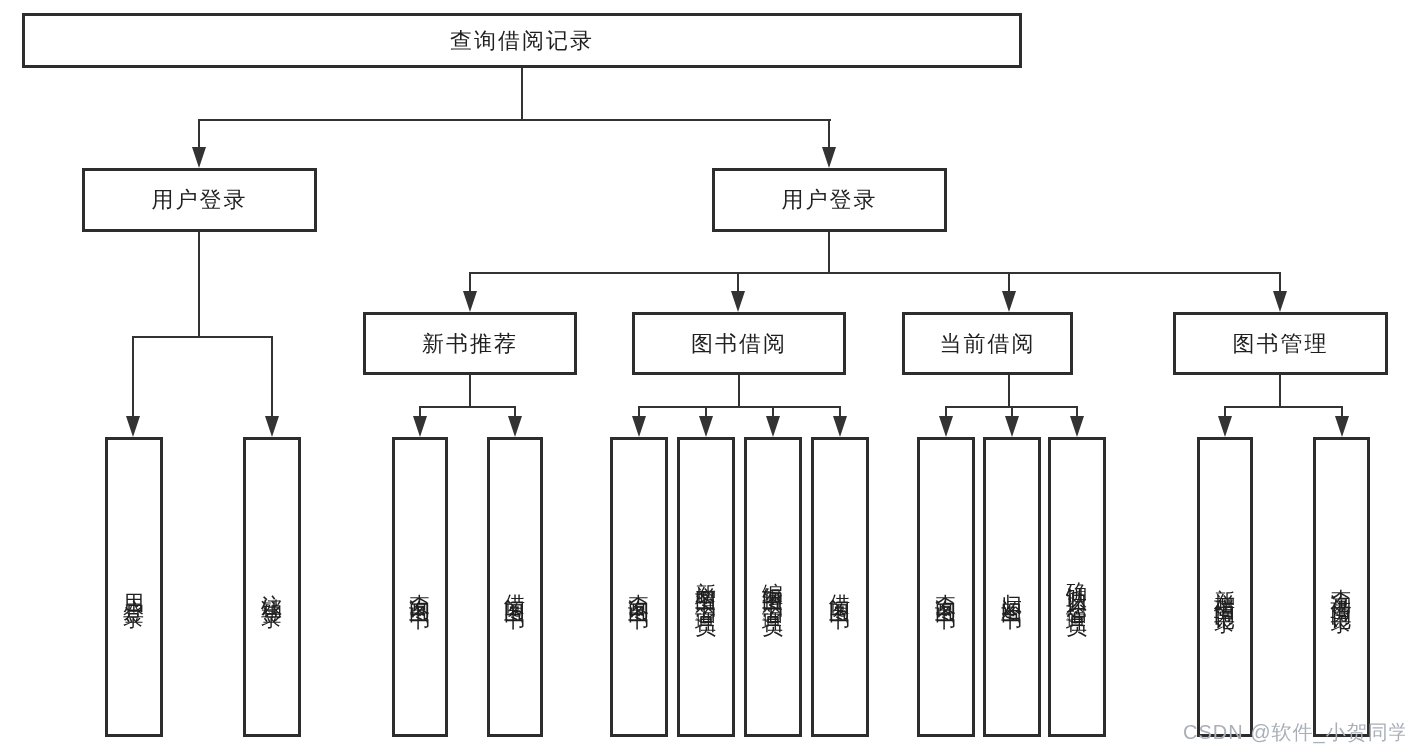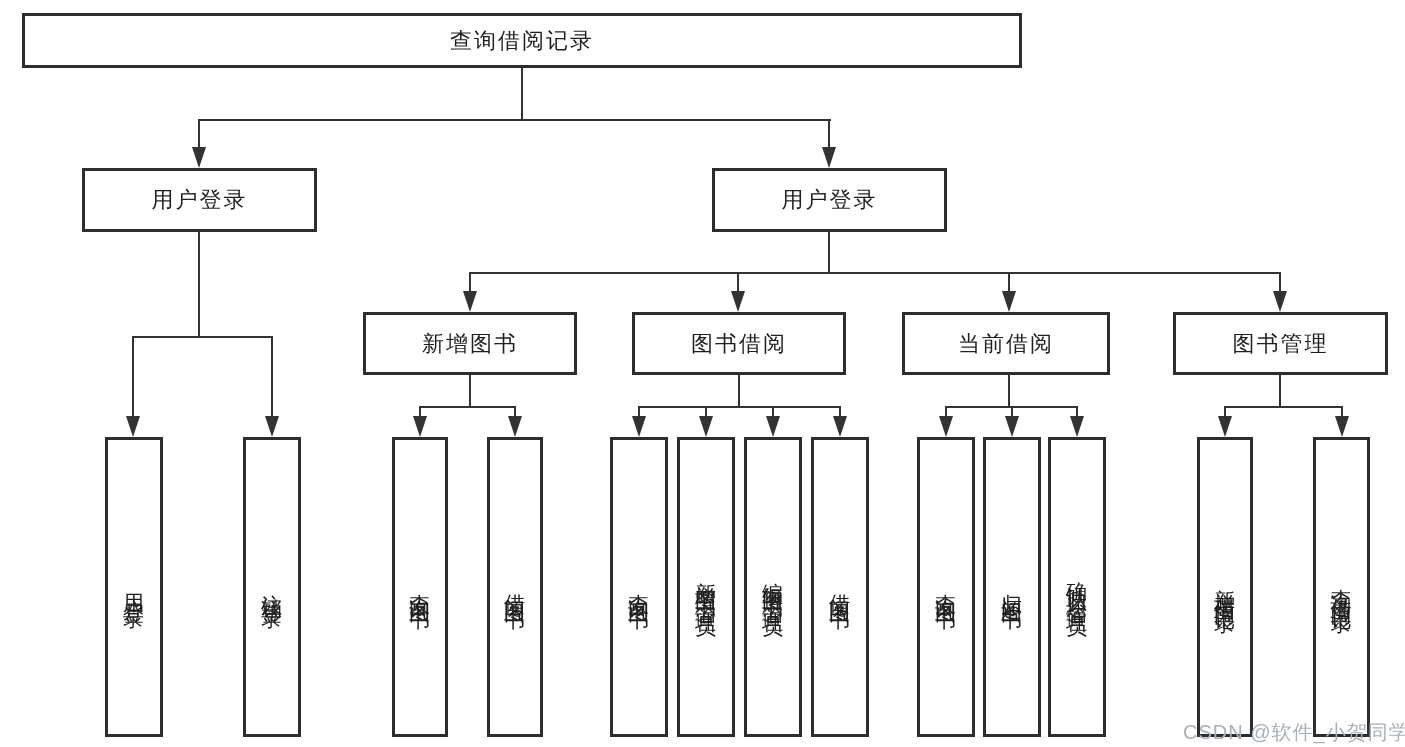--- a/index.html
+++ b/index.html
@@ -101,26 +101,26 @@
   <div class="vline" style="left:469px;  top:272px; height:24px;"></div>
   <div class="arrow" style="left:463px;  top:291px;"></div>
   <div class="vline" style="left:737px;  top:272px; height:24px;"></div>
   <div class="arrow" style="left:731px;  top:291px;"></div>
   <div class="vline" style="left:1008px; top:272px; height:24px;"></div>
   <div class="arrow" style="left:1002px; top:291px;"></div>
   <div class="vline" style="left:1279px; top:272px; height:24px;"></div>
   <div class="arrow" style="left:1273px; top:291px;"></div>
 
   <div class="node" style="left:363px; top:312px; width:214px; height:63px;">
-    <span>新增图书</span>
+    <span>新书推荐</span>
   </div>
   <div class="node" style="left:632px; top:312px; width:214px; height:63px;">
     <span>图书借阅</span>
   </div>
-  <div class="node" style="left:902px; top:312px; width:208px; height:63px;">
+  <div class="node" style="left:902px; top:312px; width:171px; height:63px;">
     <span>当前借阅</span>
   </div>
   <div class="node" style="left:1173px; top:312px; width:215px; height:63px;">
     <span>图书管理</span>
   </div>
 
   <div class="vline" style="left:469px; top:375px; height:31px;"></div>
   <div class="hline" style="left:419px; top:406px; width:97px;"></div>
   <div class="vline" style="left:419px; top:406px; height:14px;"></div>
   <div class="arrow" style="left:413px; top:416px;"></div>

